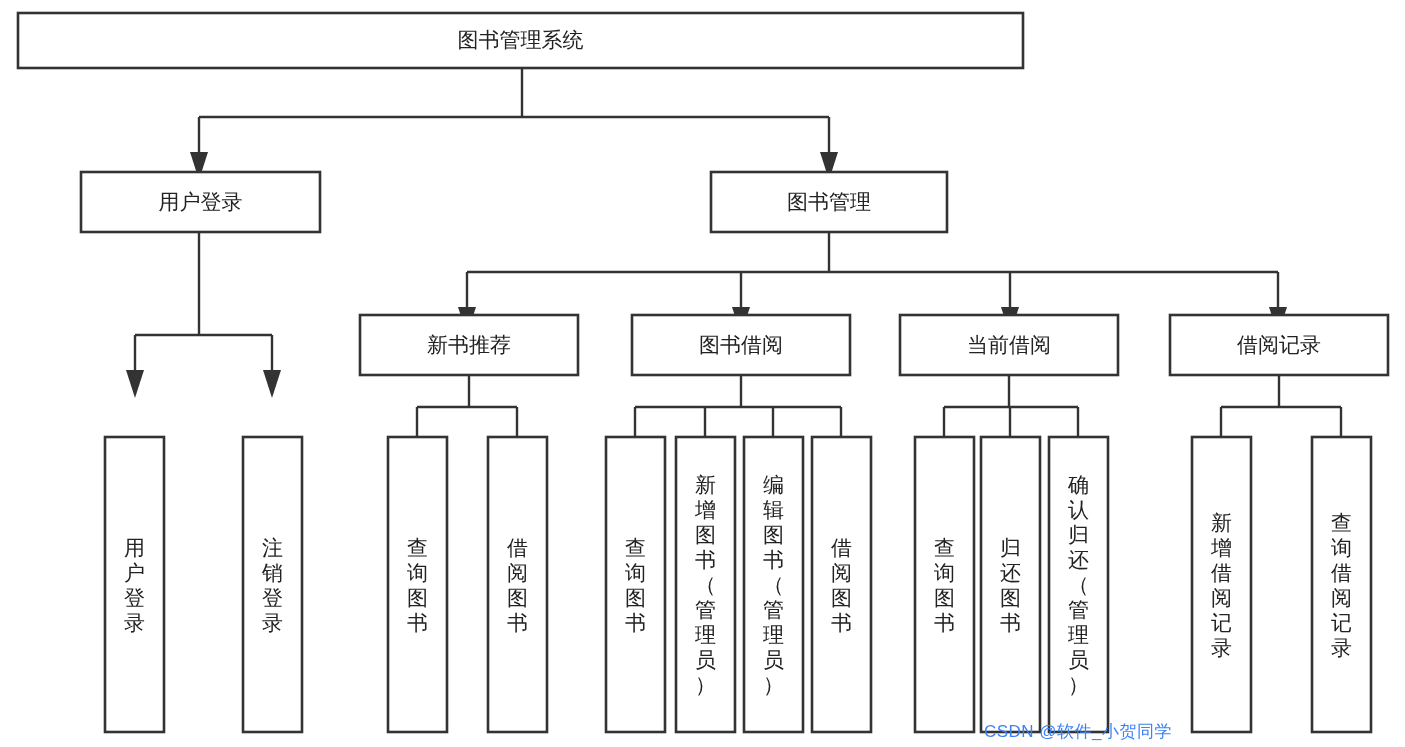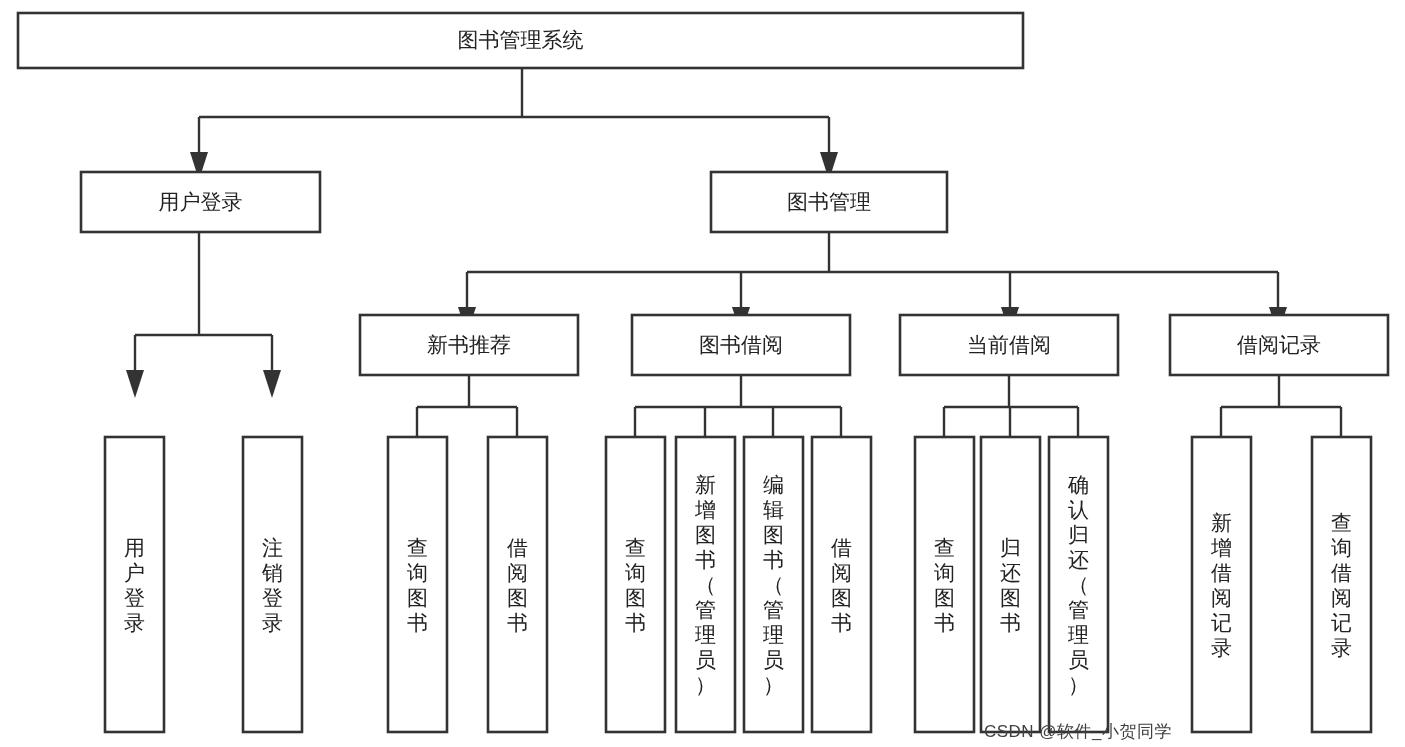--- a/index.html
+++ b/index.html
@@ -54,21 +54,21 @@
   .arrow-head {
     fill: #333333;
     stroke: none;
   }
   .watermark {
     position: absolute;
     right: 6px;
     bottom: 4px;
     font-family: "Liberation Sans", sans-serif;
     font-size: 17px;
-    color: #404040;
+    color: #3b82f6;
     white-space: nowrap;
     letter-spacing: 0.5px;
     pointer-events: none;
     margin-left: 8px;
   }
 </style>
 </head>
 <body>
 
 <div id="diagram-root">

